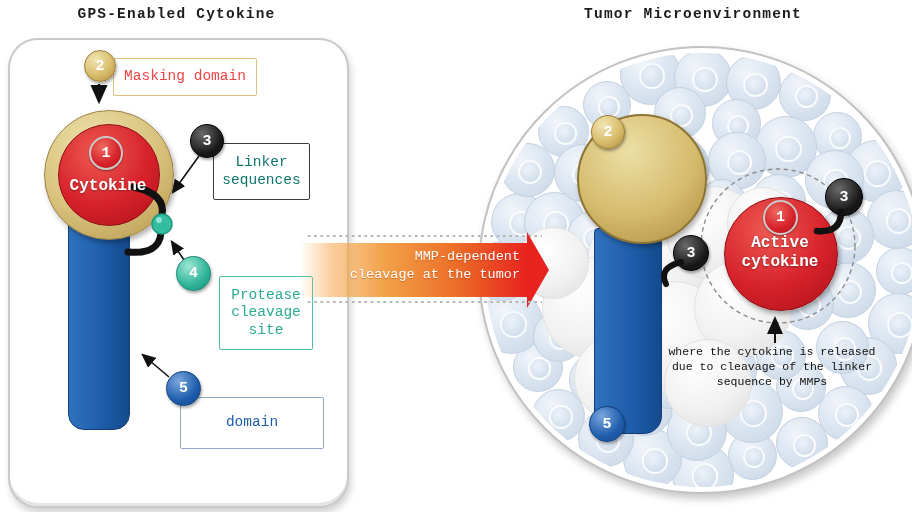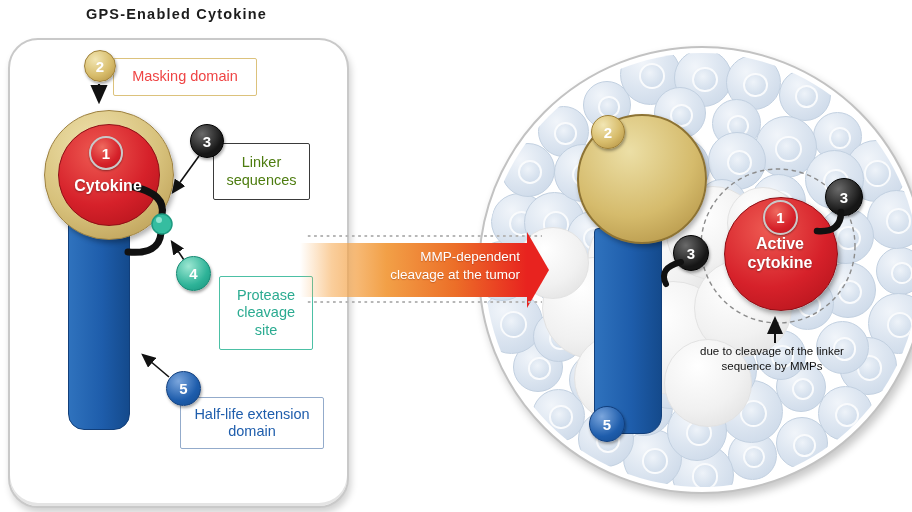--- a/index.html
+++ b/index.html
@@ -1,34 +1,34 @@
 <!DOCTYPE html>
 <html><head>
 <meta charset="utf-8">
 <style>
   html,body{margin:0;padding:0;background:#fff;}
   .stage{position:relative;width:912px;height:512px;background:#fff;overflow:hidden;
          font-family:"Liberation Sans",sans-serif;color:#1a1a1a;}
-  .abs{position:absolute;}
+  .abs{position:absolute;font-family:Liberation Mono, monospace;}
   .title{font-size:14.5px;font-weight:700;letter-spacing:1.2px;color:#1c1c1c;text-align:center;}
   
   .panel{left:8px;top:38px;width:337px;height:466px;border:2px solid #c9c9c9;border-radius:30px;
          background:#fff;box-shadow:2px 5px 7px rgba(0,0,0,.18), inset 0 -3px 0 #e4e4e4;}
   .badge{border-radius:50%;display:flex;align-items:center;justify-content:center;
          color:#fff;font-weight:700;font-size:15px;box-shadow:1px 2px 3px rgba(0,0,0,.35);z-index:6;}
   .badge-gold{background:radial-gradient(circle at 35% 28%,#f2e6b4 0%,#d8bd6c 55%,#b08d3e 100%);border:1px solid #9d7f38;}
   .badge-black{background:radial-gradient(circle at 35% 28%,#6a6a6a 0%,#161616 65%);border:1px solid #000;}
   .badge-teal{background:radial-gradient(circle at 35% 28%,#9ce7d2 0%,#2eb398 60%,#17917c 100%);border:1px solid #128871;}
   .badge-blue{background:radial-gradient(circle at 35% 28%,#7ba6dd 0%,#1e5dac 60%,#134a8e 100%);border:1px solid #113f7e;}
   .badge-red-ring{background:radial-gradient(circle at 38% 30%,#ef6a5f 0%,#d6212a 60%,#b5141c 100%);
                   border:2.5px solid #c9c9c9;box-shadow:0 1px 2px rgba(0,0,0,.4);}
   .labelbox{border-radius:2px;background:#fff;display:flex;flex-direction:column;align-items:center;
             justify-content:center;font-size:14.5px;line-height:17.5px;text-align:center;z-index:5;}
   .box-gold{border:1.5px solid #dcc27c;color:#ef4444;}
-  .box-black{border:1.5px solid #3a3a3a;color:#4d7c0f;justify-content:center;}
+  .box-black{border:1.5px solid #3a3a3a;color:#0f766e;justify-content:center;}
   .box-teal{border:1.5px solid #4cc0a5;color:#2bab91;}
   .box-blue{border:1.5px solid #93abcb;color:#1e5dac;}
   .gold-ring{left:44px;top:110px;width:128px;height:128px;border-radius:50%;z-index:2;
              background:radial-gradient(circle at 38% 28%,#efe2ad 0%,#d7c17b 55%,#b3934a 100%);
              border:1.5px solid #9d8140;box-shadow:2px 3px 5px rgba(0,0,0,.3);}
   .red-core{left:58px;top:124px;width:100px;height:100px;border-radius:50%;z-index:3;
             background:radial-gradient(circle at 38% 28%,#ee5a52 0%,#d6212a 55%,#ad1119 100%);
             border:1px solid #8f0f16;}
   .stem{background:linear-gradient(90deg,#2f72bd 0%,#1e5dab 55%,#144a8c 100%);
         border:1.5px solid #123f7a;z-index:1;}
@@ -69,20 +69,21 @@
      color:#111;z-index:6;}
   svg.overlay{position:absolute;left:0;top:0;pointer-events:none;}
   .z2{z-index:2}.z4{z-index:4}.z7{z-index:7}
 </style>
 </head>
 <body>
 
 <div class="stage">
 
   <div class="abs title" style="left:8px;top:6px;width:337px;">GPS-Enabled Cytokine</div>
+  <div class="abs title" style="left:478px;top:6px;width:430px;">Tumor Microenvironment</div>
 
   <div class="abs panel"></div>
 
   <div class="abs stem stem-left"></div>
   <div class="abs gold-ring"></div>
   <div class="abs red-core"></div>
   <div class="abs badge badge-red-ring" style="left:89px;top:136px;width:30px;height:30px;">1</div>
   <div class="abs mol-label" style="left:53px;top:177px;width:110px;">Cytokine</div>
 
   <div class="abs badge badge-gold" style="left:84px;top:50px;width:30px;height:30px;">2</div>
@@ -96,21 +97,20 @@
   <div class="abs labelbox box-black" style="left:213px;top:143px;width:95px;height:55px;">
     <span>Linker</span>
     <span>sequences</span>
   </div>
   <div class="abs labelbox box-teal" style="left:194px;top:276px;width:92px;height:72px;margin-left:25px;">
     <span>Protease</span>
     <span>cleavage</span>
     <span>site</span>
   </div>
   <div class="abs labelbox box-blue" style="left:180px;top:397px;width:142px;height:50px;">
-    <span>Half-life extension</span>
     <span>domain</span>
   </div>
 
   <svg class="overlay z4" width="912" height="512">
     <defs>
       <marker id="ah" markerWidth="9" markerHeight="8" refX="7.5" refY="4" orient="auto">
         <path d="M0,0 L9,4 L0,8 z" fill="#111"></path>
       </marker>
     </defs>
     <path d="M 134 187 Q 166 194 162 215" stroke="#111" stroke-width="7" fill="none" stroke-linecap="round"></path>
@@ -346,17 +346,18 @@
   </div>
   <div class="abs badge badge-black z4" style="left:825px;top:178px;width:36px;height:36px;">3</div>
 
   <svg class="overlay z7" width="912" height="512">
     <path d="M 681 262 Q 658 268 666 284" stroke="#111" stroke-width="6" fill="none" stroke-linecap="round"></path>
     <path d="M 841 212 Q 841 233 817 231" stroke="#111" stroke-width="6.5" fill="none" stroke-linecap="round"></path>
     <line x1="775" y1="343" x2="775" y2="319" stroke="#111" stroke-width="2" marker-end="url(#ah)"></line>
   </svg>
 
   <div class="abs caption">
+    <div>where the cytokine is released</div>
     <div>due to cleavage of the linker</div>
     <div>sequence by MMPs</div>
   </div>
 
 </div>
 
 </body></html>

